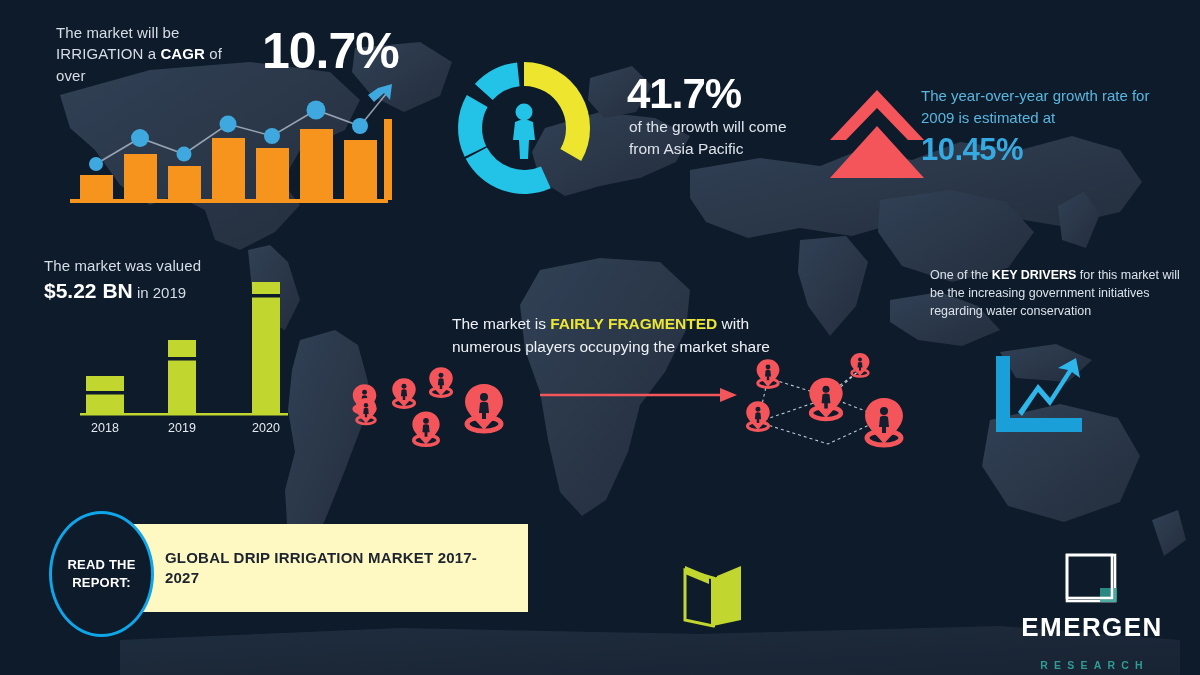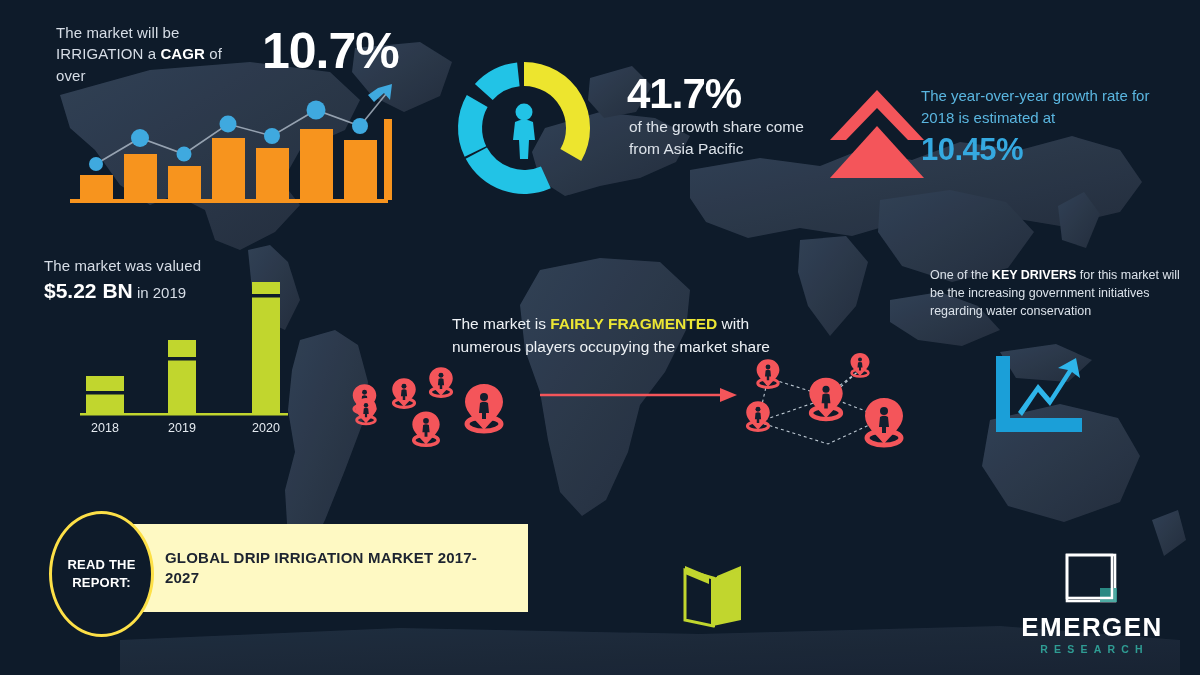--- a/index.html
+++ b/index.html
@@ -94,21 +94,21 @@
     left: 55px; top: 24px;
     width: 330px;
     color: #1d2430;
     font-size: 15px; font-weight: bold;
     line-height: 1.35;
     letter-spacing: .2px;
   }
   #report-circle {
     left: 49px; top: 511px;
     width: 105px; height: 126px;
-    border: 3px solid #fde047;
+    border: 3px solid #0ea5e9;
     border-radius: 50%;
     background: #0e1b2a;
     display: flex; align-items: center; justify-content: center;
   }
   #report-circle-label {
     color: #ffffff;
     font-size: 13px; font-weight: bold;
     line-height: 1.35;
     text-align: center;
     letter-spacing: .2px;
@@ -124,21 +124,21 @@
 
   
   #logo { left: 1002px; top: 552px; width: 180px; text-align: center; }
   #logo-mark { margin: 0 auto 8px; width: 56px; height: 54px; position: relative; }
   #logo-name {
     color: #ffffff; font-size: 26px; font-weight: bold;
     letter-spacing: 1.4px; line-height: 1;
   }
   #logo-sub {
     color: #2f9c93; font-size: 10.5px; font-weight: bold;
-    letter-spacing: 6.2px; line-height: 1; margin-top: 4px;
+    letter-spacing: 6.2px; line-height: 1; margin-top: 20px;
     padding-left: 5px;
   }
 </style>
 </head>
 <body>
 
 <div id="stage">
 
   <svg id="map-layer" viewBox="0 0 1200 675" width="1200" height="675" preserveAspectRatio="none">
     <defs>
@@ -240,28 +240,28 @@
       <path d="M -49.1,-44.1 A 66,66 0 0 1 -6.9,-65.6 L -4.4,-41.8 A 42,42 0 0 0 -31.3,-28 Z" fill="#22c3e6"></path>
 
       <g fill="#22c3e6">
         <circle cx="0" cy="-16" r="8.5"></circle>
         <path d="M -9,-6 q 9,-5 18,0 l 2,18 l -6,0 l -1,19 l -8,0 l -1,-19 l -6,0 Z"></path>
       </g>
     </g>
   </svg>
 
   <div class="abs big-stat" id="apac-value">41.7%</div>
-  <div class="abs" id="apac-text">of the growth share come from Asia Pacific</div>
+  <div class="abs" id="apac-text">of the growth will come from Asia Pacific</div>
 
   <svg class="abs" style="left:828px; top:88px;" width="98" height="92" viewBox="0 0 98 92">
     <path d="M49,2 L96,52 L80,52 L49,20 L18,52 L2,52 Z" fill="#f4555a"></path>
     <path d="M49,38 L96,90 L2,90 Z" fill="#f4555a"></path>
   </svg>
 
-  <div class="abs" id="yoy-text">The year-over-year growth rate for 2018 is estimated at</div>
+  <div class="abs" id="yoy-text">The year-over-year growth rate for 2009 is estimated at</div>
   <div class="abs" id="yoy-value">10.45%</div>
 
   <div class="abs lead-text" id="valued-text">The market was valued</div>
   <div class="abs" id="valued-value">
     <span>$5.22 BN</span><span class="suffix"> in 2019</span>
   </div>
 
   <svg class="abs" style="left:70px; top:275px;" width="250" height="165" viewBox="0 0 250 165">
 
     <g>

